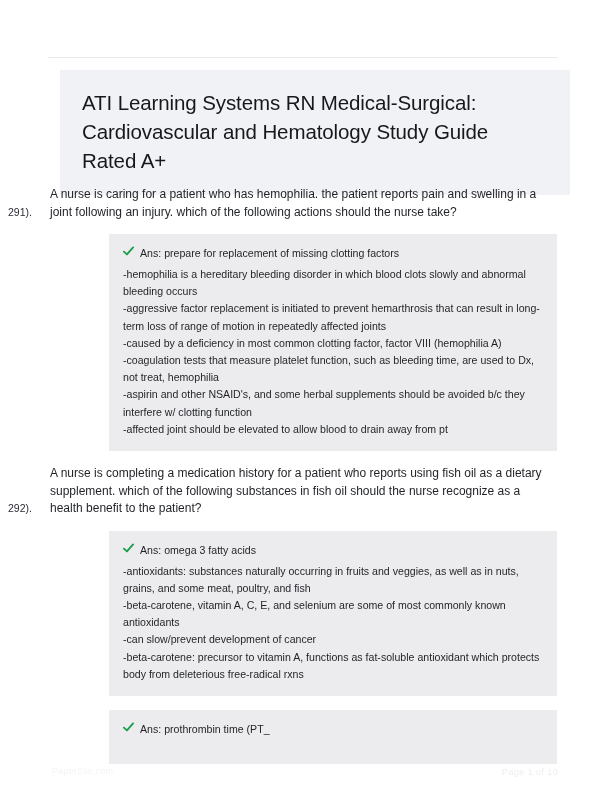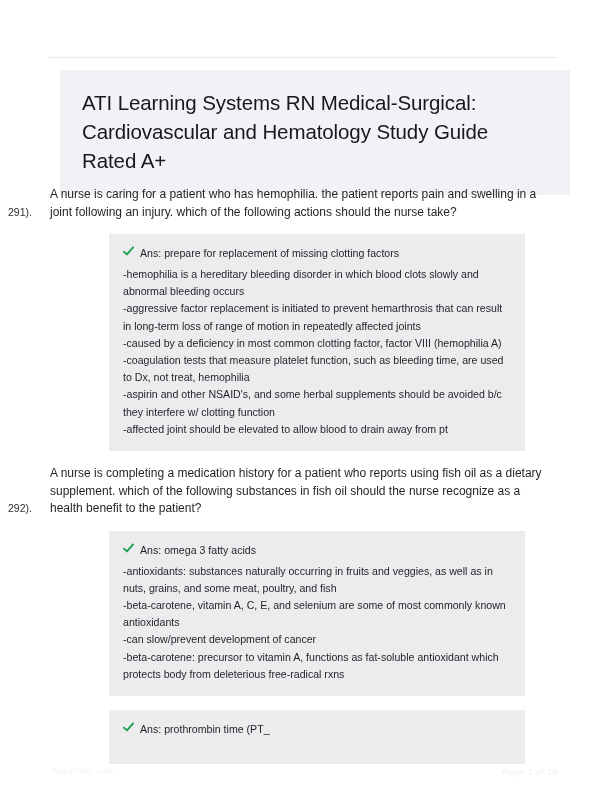--- a/index.html
+++ b/index.html
@@ -85,21 +85,21 @@
   .qtext {
     flex: 1 1 auto;
     font-size: 12px;
     line-height: 17.5px;
     color: #1f2125;
     padding-left: 8px;
   }
 
   .ansbox {
     margin: 13px 0 0 109px;
-    width: 416px;
+    width: 448px;
     background: #ececee;
     box-sizing: border-box;
     padding: 11px 14px 13px 14px;
   }
   .ansbox.trunc {
     padding-bottom: 22px;
   }
   .ansline {
     display: flex;
     align-items: flex-start;

